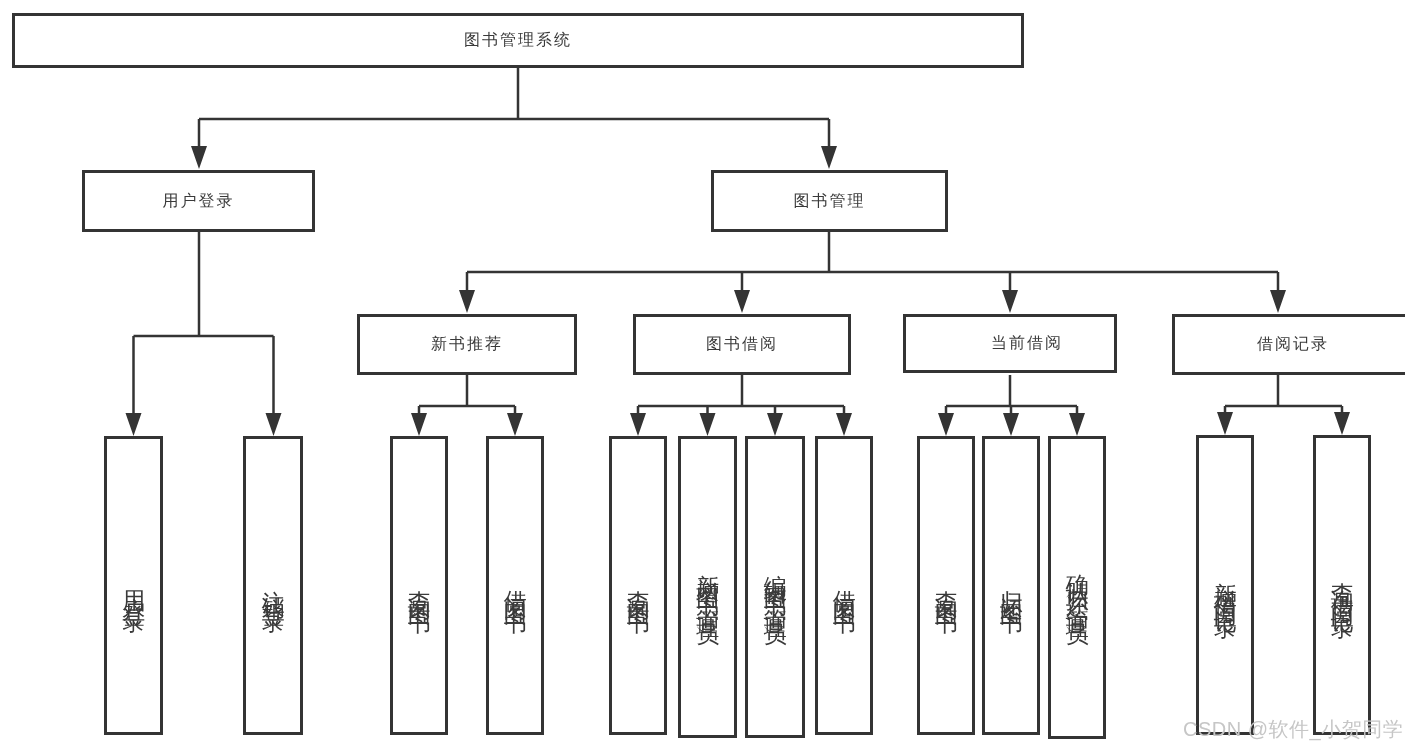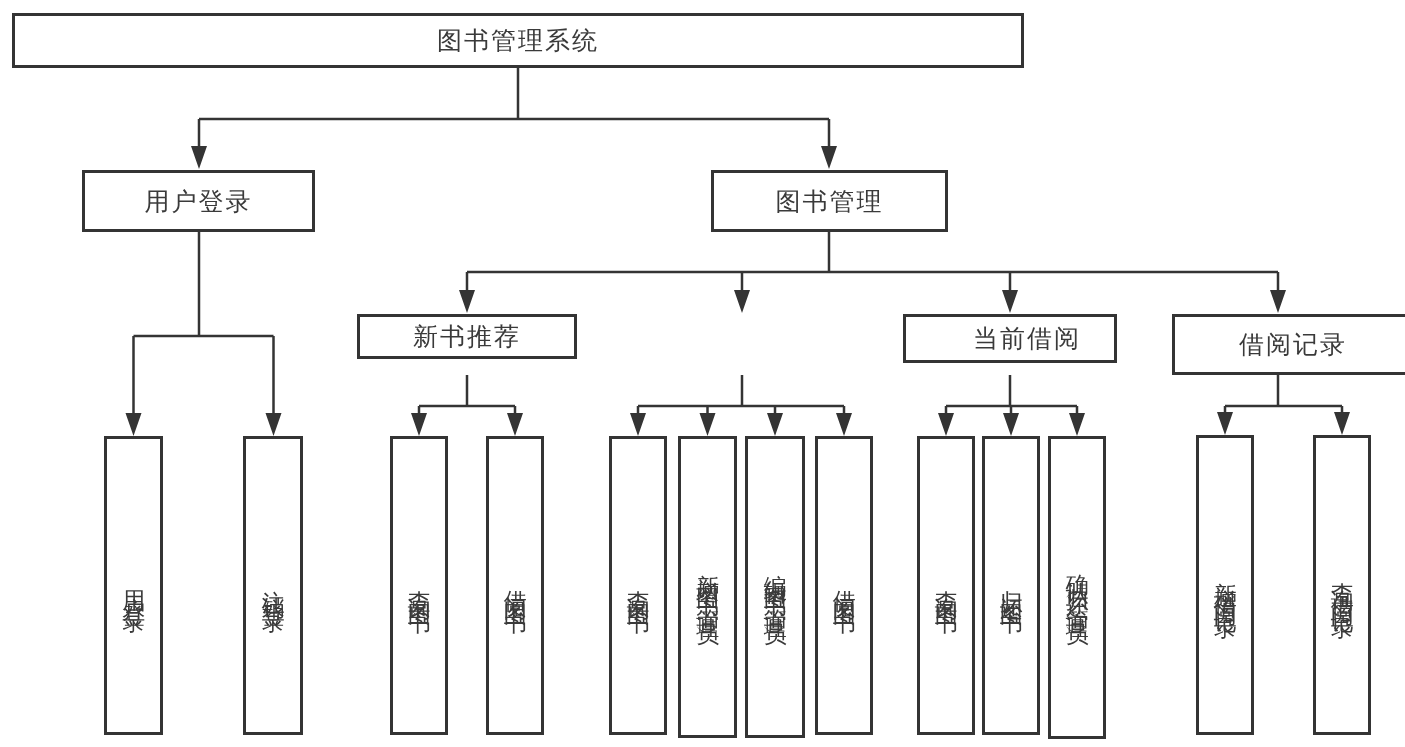--- a/index.html
+++ b/index.html
@@ -22,21 +22,21 @@
     box-sizing: border-box;
     border: 3px solid #343434;
     background: #ffffff;
     display: flex;
     align-items: center;
     justify-content: center;
     color: #3a3a3a;
     z-index: 1;
   }
   .hbox span {
-    font-size: 25px;
+    font-size: 16px;
     letter-spacing: 2px;
     white-space: nowrap;
   }
   .vbox span {
     writing-mode: vertical-rl;
     text-orientation: mixed;
     font-size: 23px;
     letter-spacing: 7px;
     line-height: 1.1;
     white-space: nowrap;
@@ -80,24 +80,27 @@
     <span>图书管理系统</span>
   </div>
 
   <div class="box hbox" style="left:82px; top:170px; width:233px; height:62px;">
     <span>用户登录</span>
   </div>
   <div class="box hbox" style="left:711px; top:170px; width:237px; height:62px;align-items:center;">
     <span>图书管理</span>
   </div>
 
-  <div class="box hbox" style="left:357px; top:314px; width:220px; height:45px;">
+  <div class="box hbox" style="left:357px; top:314px; width:220px; height:61px;">
     <span>新书推荐</span>
   </div>
-  <div class="box hbox" style="left:903px; top:314px; width:214px; height:49px;padding-left:34px;">
+  <div class="box hbox" style="left:633px; top:314px; width:218px; height:61px;">
+    <span>图书借阅</span>
+  </div>
+  <div class="box hbox" style="left:903px; top:314px; width:214px; height:59px;padding-left:34px;">
     <span>当前借阅</span>
   </div>
   <div class="box hbox" style="left:1172px; top:314px; width:242px; height:61px;">
     <span>借阅记录</span>
   </div>
 
   <div class="box vbox" style="left:104px; top:436px; width:59px; height:299px;">
     <span>用户登录</span>
   </div>
   <div class="box vbox" style="left:243px; top:436px; width:60px; height:299px;">
@@ -134,14 +137,15 @@
     <span>确认归还（管理员）</span>
   </div>
 
   <div class="box vbox" style="left:1196px; top:435px; width:58px; height:300px;">
     <span>新增借阅记录</span>
   </div>
   <div class="box vbox" style="left:1313px; top:435px; width:58px; height:300px;">
     <span>查询借阅记录</span>
   </div>
 
+  <div class="watermark">CSDN @软件_小贺同学</div>
 
 </div>
 
 </body></html>

